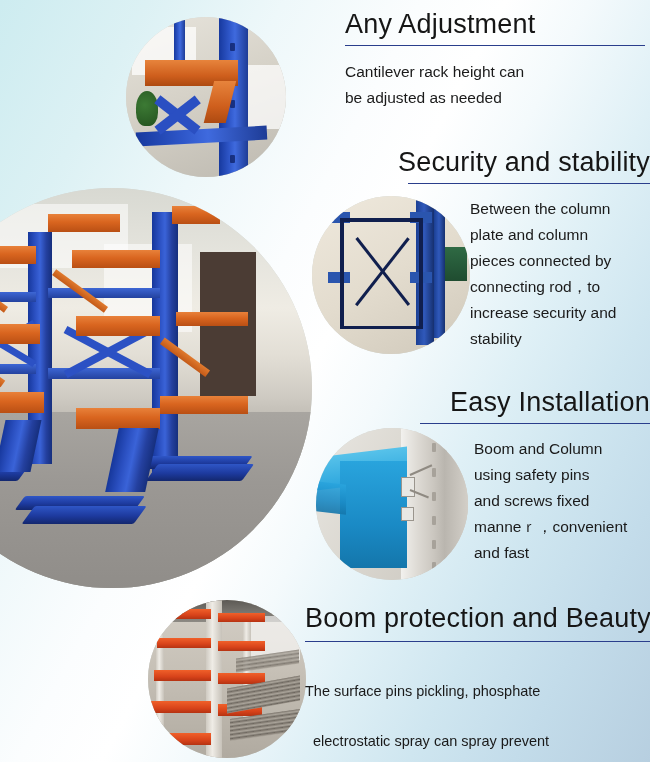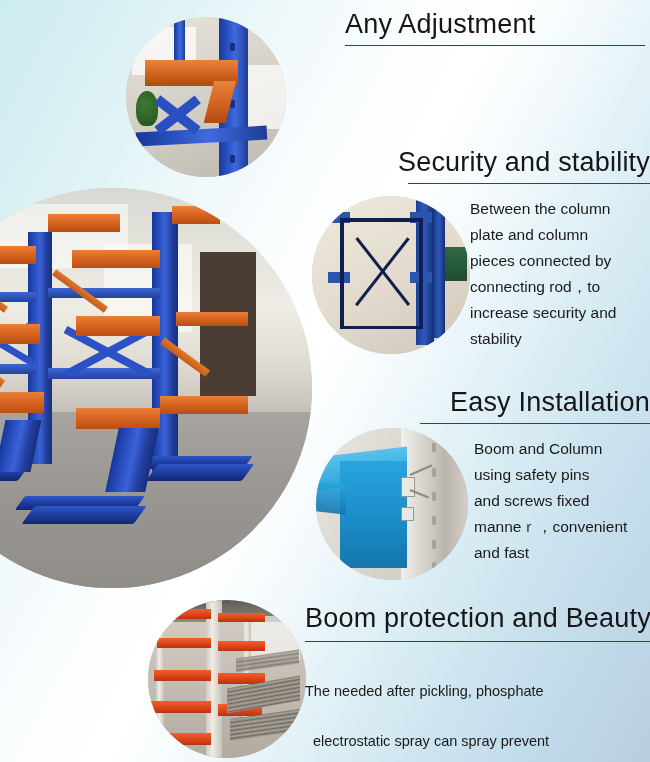--- a/index.html
+++ b/index.html
@@ -351,20 +351,22 @@
 
       <div class="p4-bars" style="left:50%;top:52%;width:46%;height:16%;transform:skewY(-10deg);"></div>
       <div class="p4-bars" style="left:52%;top:72%;width:44%;height:14%;transform:skewY(-8deg);"></div>
       <div class="p4-bars" style="left:56%;top:34%;width:40%;height:9%;transform:skewY(-8deg);opacity:.8;"></div>
     </div>
   </div>
 
   <div class="section" id="sec-adjust">
     <div class="heading">Any Adjustment</div>
     <div class="hrule"></div>
+    <div class="body-text">Cantilever rack height can
+be adjusted as needed</div>
   </div>
 
   <div class="section" id="sec-security">
     <div class="heading">Security and stability</div>
     <div class="hrule"></div>
     <div class="body-text">Between the column
 plate and column
 pieces connected by
 connecting rod，to
 increase security and
@@ -378,19 +380,19 @@
 using safety pins
 and screws fixed
 manneｒ，convenient
 and fast</div>
   </div>
 
   <div class="section" id="sec-rust">
     <div class="heading">Boom protection and Beauty</div>
     <div class="hrule"></div>
     <div class="body-text">
-      <span>The needed after pickling, phosphate</span><br>
+      <span>The surface pins pickling, phosphate</span><br>
       <span class="ln2">electrostatic spray can spray prevent</span>
       
     </div>
   </div>
 
 </div>
 
 </body></html>

